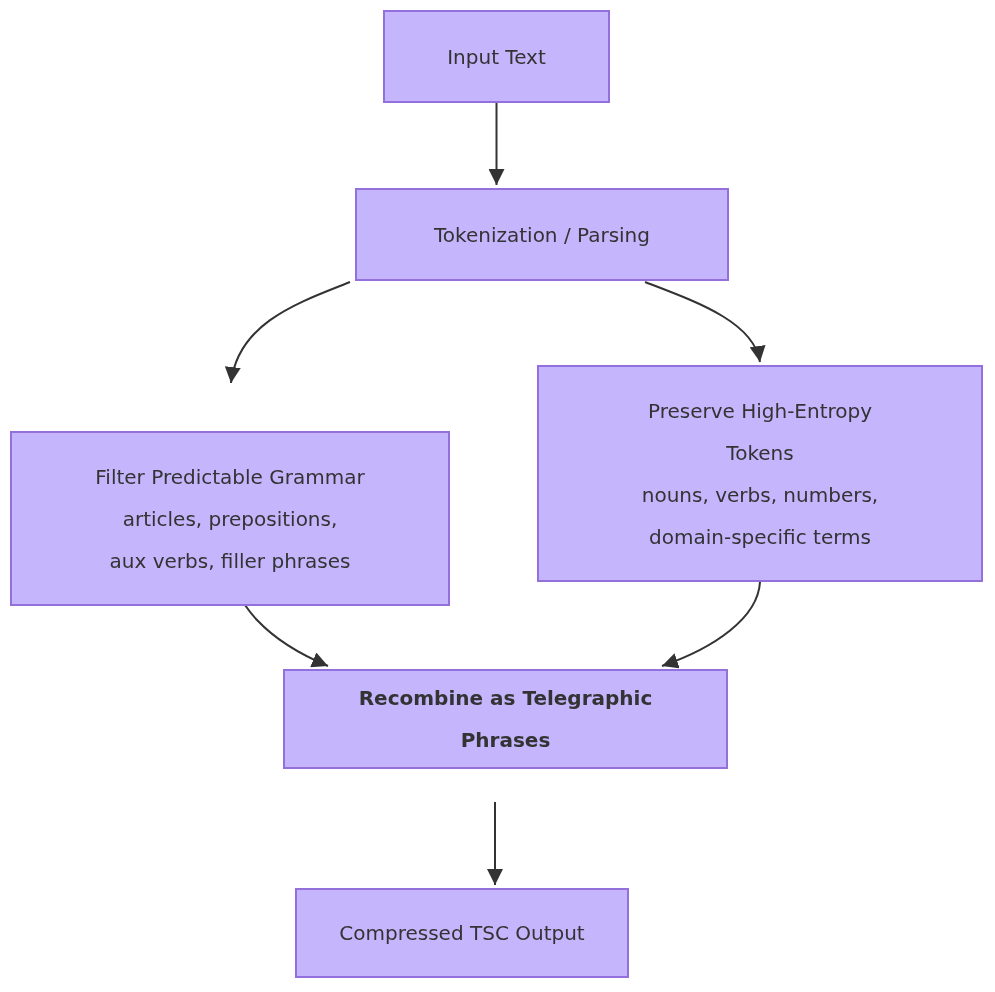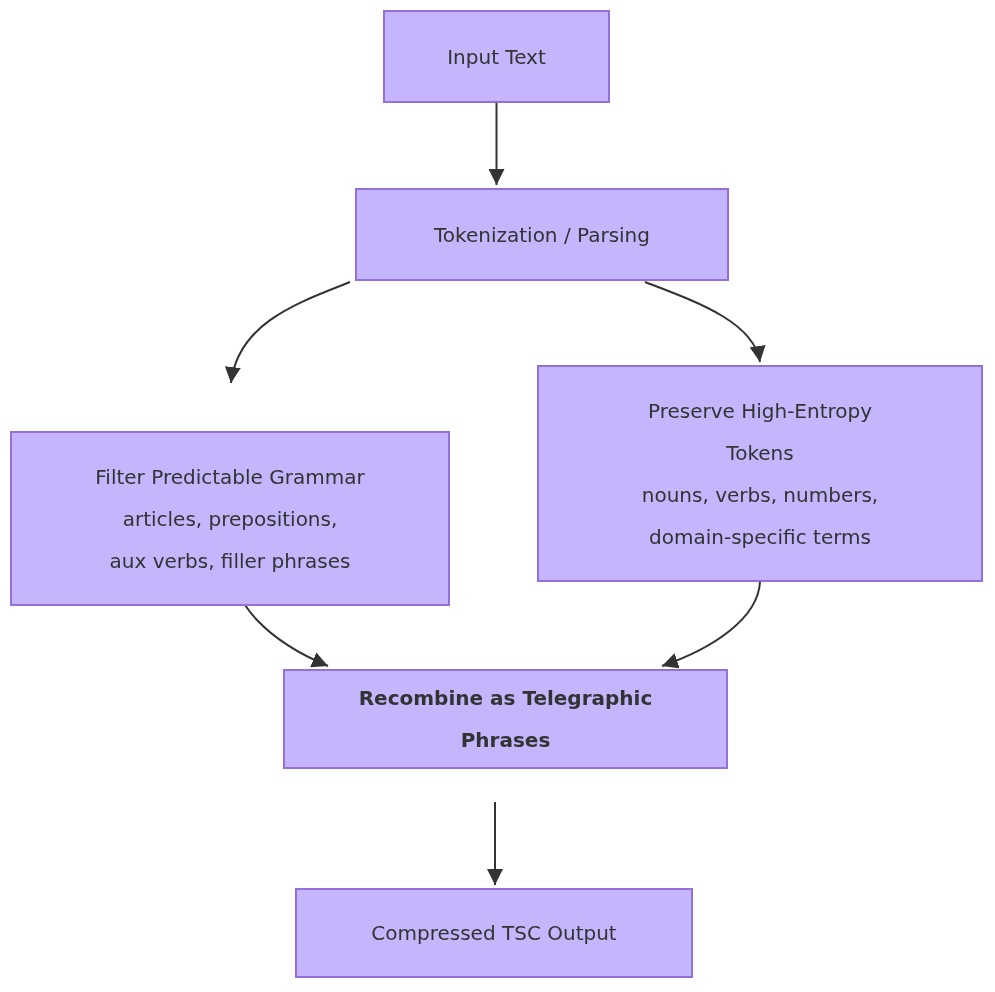--- a/index.html
+++ b/index.html
@@ -84,17 +84,17 @@
 Tokens
 nouns, verbs, numbers,
 domain-specific terms</span>
   </div>
 
   <div class="node" style="left:283px; top:669px; width:445px; height:100px;font-weight:bold;">
     <span class="label">Recombine as Telegraphic
 Phrases</span>
   </div>
 
-  <div class="node" style="left:295px; top:888px; width:398px; height:90px;">
+  <div class="node" style="left:295px; top:888px; width:334px; height:90px;">
     <span class="label">Compressed TSC Output</span>
   </div>
 
 </div>
 
 </body></html>

